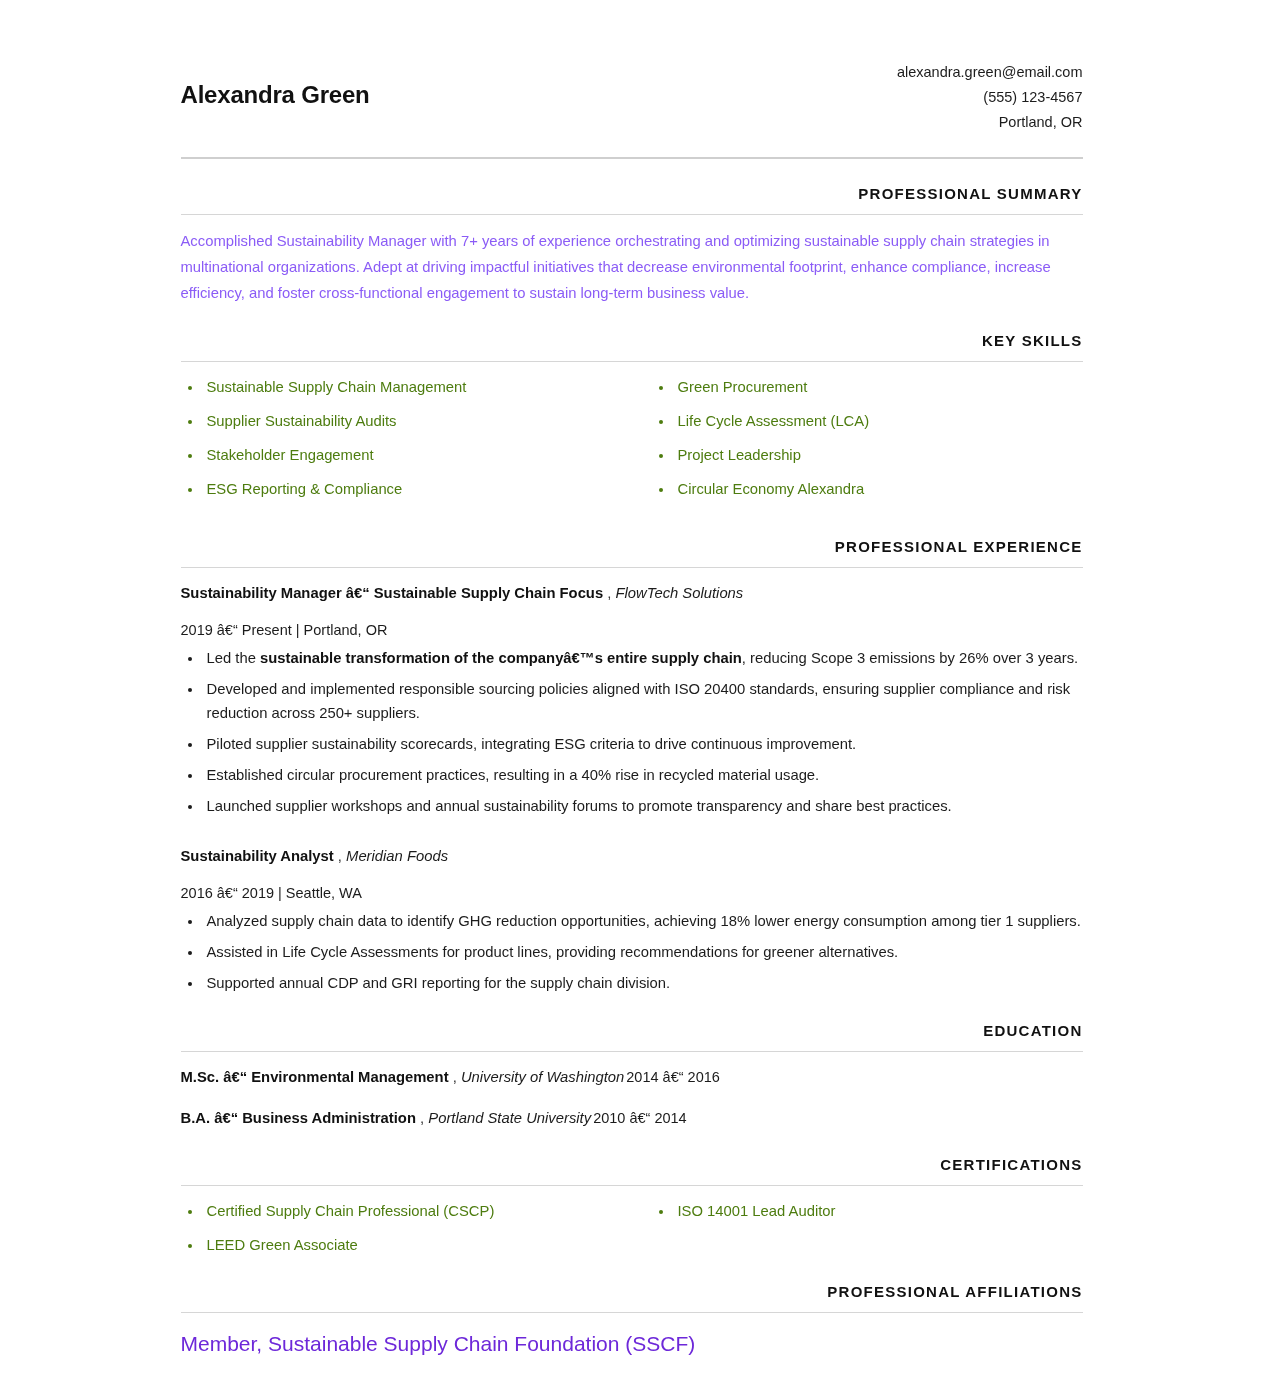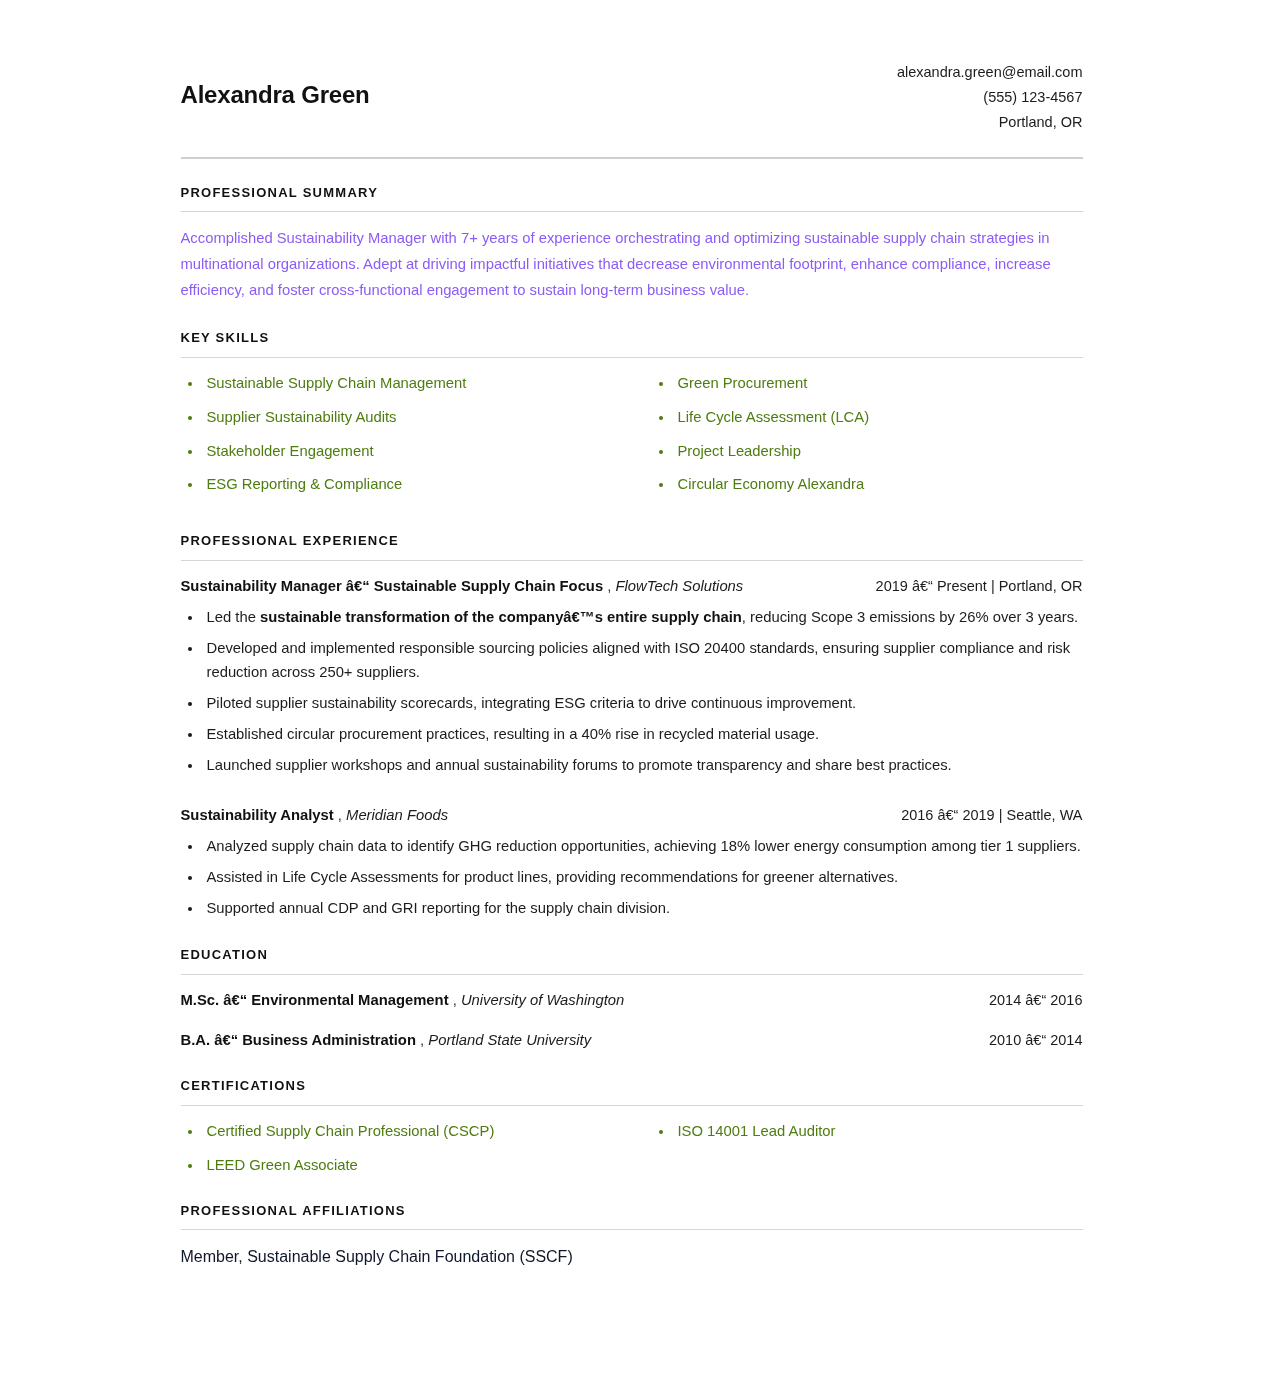--- a/index.html
+++ b/index.html
@@ -56,27 +56,28 @@
   .rule {
     border: 0;
     border-top: 2px solid #cfcfcf;
     margin: 22px 0 0 0;
     height: 0;
   }
 
   
   .section { margin-top: 26px; }
   .section-title {
-    font-size: 13px;
+    font-size: 15px;
     font-weight: bold;
     letter-spacing: 1.25px;
     color: #111111;
     text-transform: uppercase;
     margin: 0 0 11px 0;
     line-height: 1.2;
+    text-align: right;
   }
   .section-rule {
     border: 0;
     border-top: 1px solid #d6d6d6;
     margin: 0 0 14px 0;
     height: 0;
   }
 
   .summary {
     font-size: 14.8px;
@@ -106,20 +107,21 @@
 
   
   .entry { margin-top: 4px; }
   .entry + .entry { margin-top: 26px; }
   .entry-head {
     display: flex;
     align-items: baseline;
     justify-content: space-between;
     gap: 18px;
     margin-bottom: 9px;
+    flex-direction: column;
   }
   .entry-left {
     font-size: 14.8px;
     line-height: 1.5;
   }
   .role {
     font-weight: bold;
     color: #111111;
   }
   .sep { color: #333333; }
@@ -146,37 +148,37 @@
     line-height: 1.62;
     color: #1c1c1c;
   }
   ul.bullets li::marker { font-size: 13px; }
   ul.bullets b { font-weight: bold; color: #111111; }
 
   
   .edu-row {
     display: flex;
     align-items: baseline;
-    justify-content: space-between;
-    gap: 18px;
+    justify-content: flex-start;
+    gap: 2px;
     font-size: 14.8px;
     line-height: 1.5;
     margin-bottom: 18px;
   }
   .edu-row:last-child { margin-bottom: 16px; }
   .degree { font-weight: bold; color: #111111; }
   .school { font-style: italic; color: #1c1c1c; }
   .edu-dates { white-space: nowrap; color: #1c1c1c; font-size: 14.5px; }
 
   
   .affiliation {
-    font-size: 16px;
+    font-size: 21px;
     line-height: 1.6;
     margin: 0;
-    color: #0f172a;
+    color: #6d28d9;
   }
 </style>
 </head>
 <body>
 
 <div class="page">
   <div class="inner">
 
     <div class="header">
       <h1 class="name">Alexandra Green</h1>

